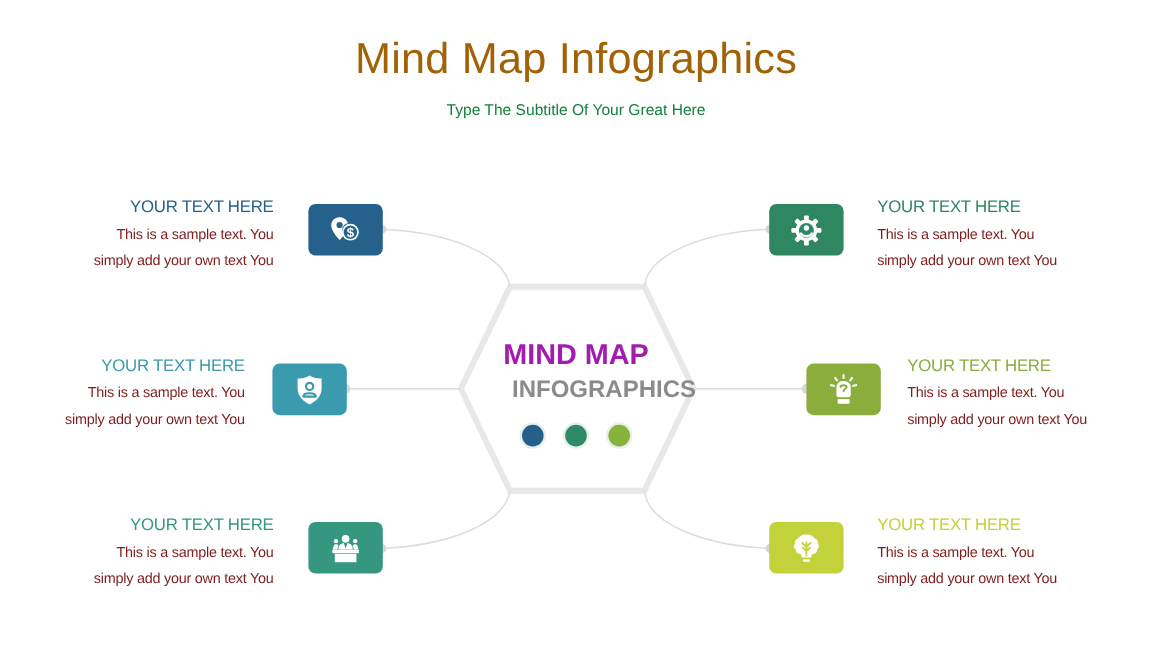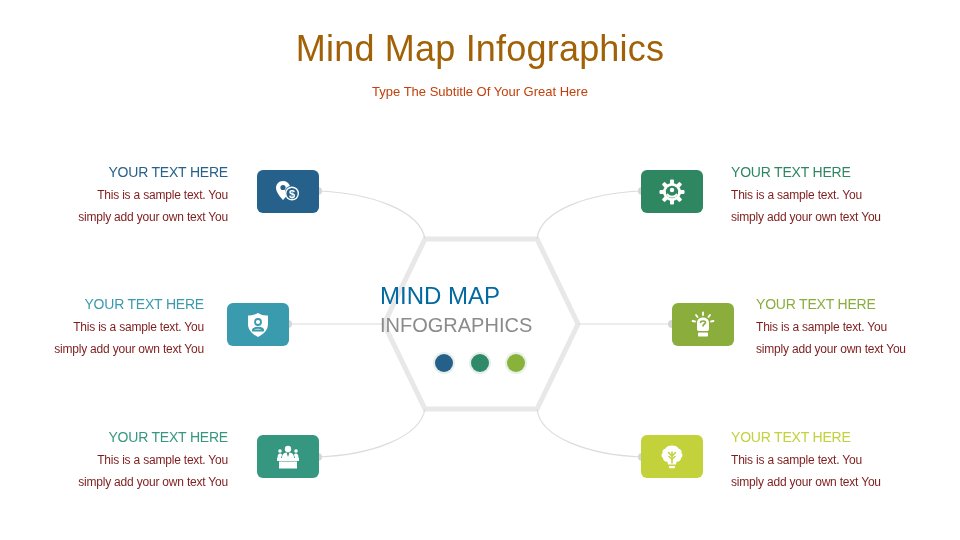--- a/index.html
+++ b/index.html
@@ -2,38 +2,38 @@
 <html><head>
 <meta charset="utf-8">
 <style>
   * { margin:0; padding:0; box-sizing:border-box; }
   html, body { width:960px; height:540px; background:#ffffff; overflow:hidden; }
   body { position:relative; font-family:"Liberation Sans", "DejaVu Sans", sans-serif; }
 
   .title { position:absolute; left:0; top:28px; width:960px; text-align:center;
     font-size:36px; color:#a16207; letter-spacing:0.2px; }
   .subtitle { position:absolute; left:0; top:84px; width:960px; text-align:center;
-    font-size:13px; color:#c2410c; }
+    font-size:13px; color:#15803d; }
 
   svg.lines { position:absolute; left:0; top:0; width:960px; height:540px; }
 
   .node { position:absolute; width:62px; height:43px; border-radius:6px;
     display:flex; align-items:center; justify-content:center; }
   .node svg { width:28px; height:28px; }
 
   .text-block { position:absolute; width:200px; }
   .text-block.left { text-align:right; }
   .text-block.right { text-align:left; }
   .text-block .heading { font-size:14px; font-weight:normal; letter-spacing:-0.2px; line-height:16px; }
   .text-block .body { font-size:12px; color:#7f1d1d; line-height:22px; margin-top:4px; letter-spacing:-0.2px; }
 
-  .center-title { position:absolute; left:380px; top:282px; width:200px; 
-    font-size:24px; font-weight:normal; color:#0369a1; }
-  .center-sub { position:absolute; left:380px; top:314px; width:200px; text-align:left;
-    font-size:20px; color:#8b8b8b; }
+  .center-title { position:absolute; left:380px; top:282px; width:200px; text-align:center;
+    font-size:24px; font-weight:bold; color:#a21caf; }
+  .center-sub { position:absolute; left:380px; top:314px; width:200px; text-align:right;
+    font-size:20px; color:#8b8b8b;font-weight:bold; }
   .dot { position:absolute; width:18px; height:18px; border-radius:50%; top:354px;
     box-shadow:0 0 0 2px #e6efe9; }
 </style>
 </head>
 <body>
 
 <div class="title">Mind Map Infographics</div>
 <div class="subtitle">Type The Subtitle Of Your Great Here</div>
 
 <svg class="lines" viewBox="0 0 960 540">

